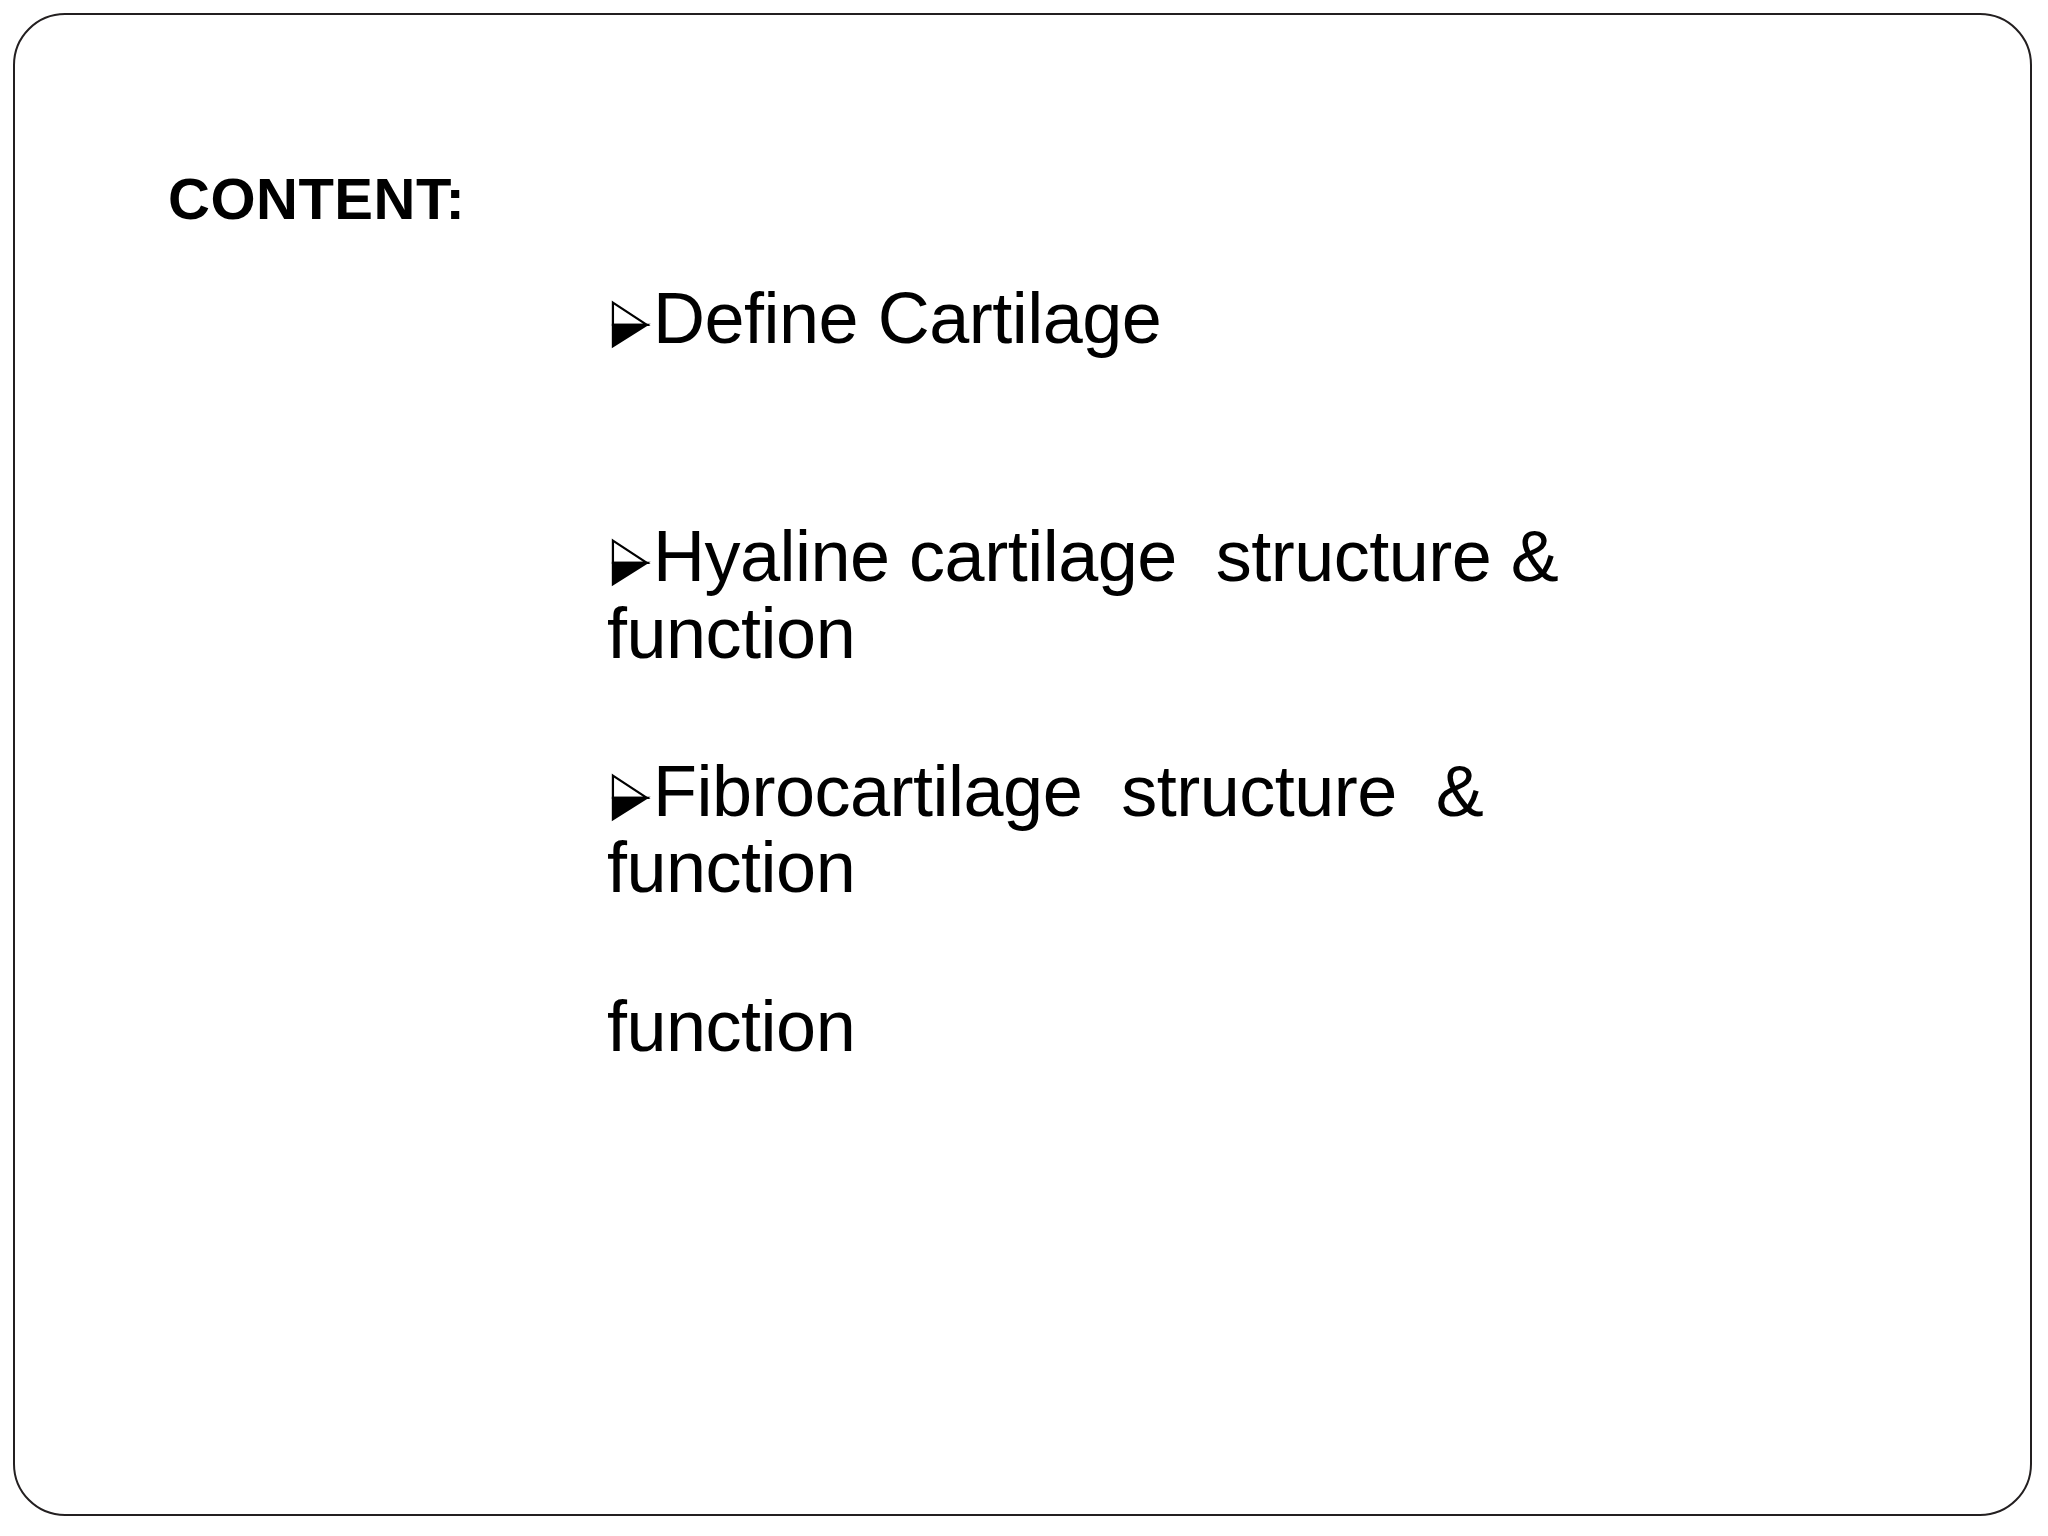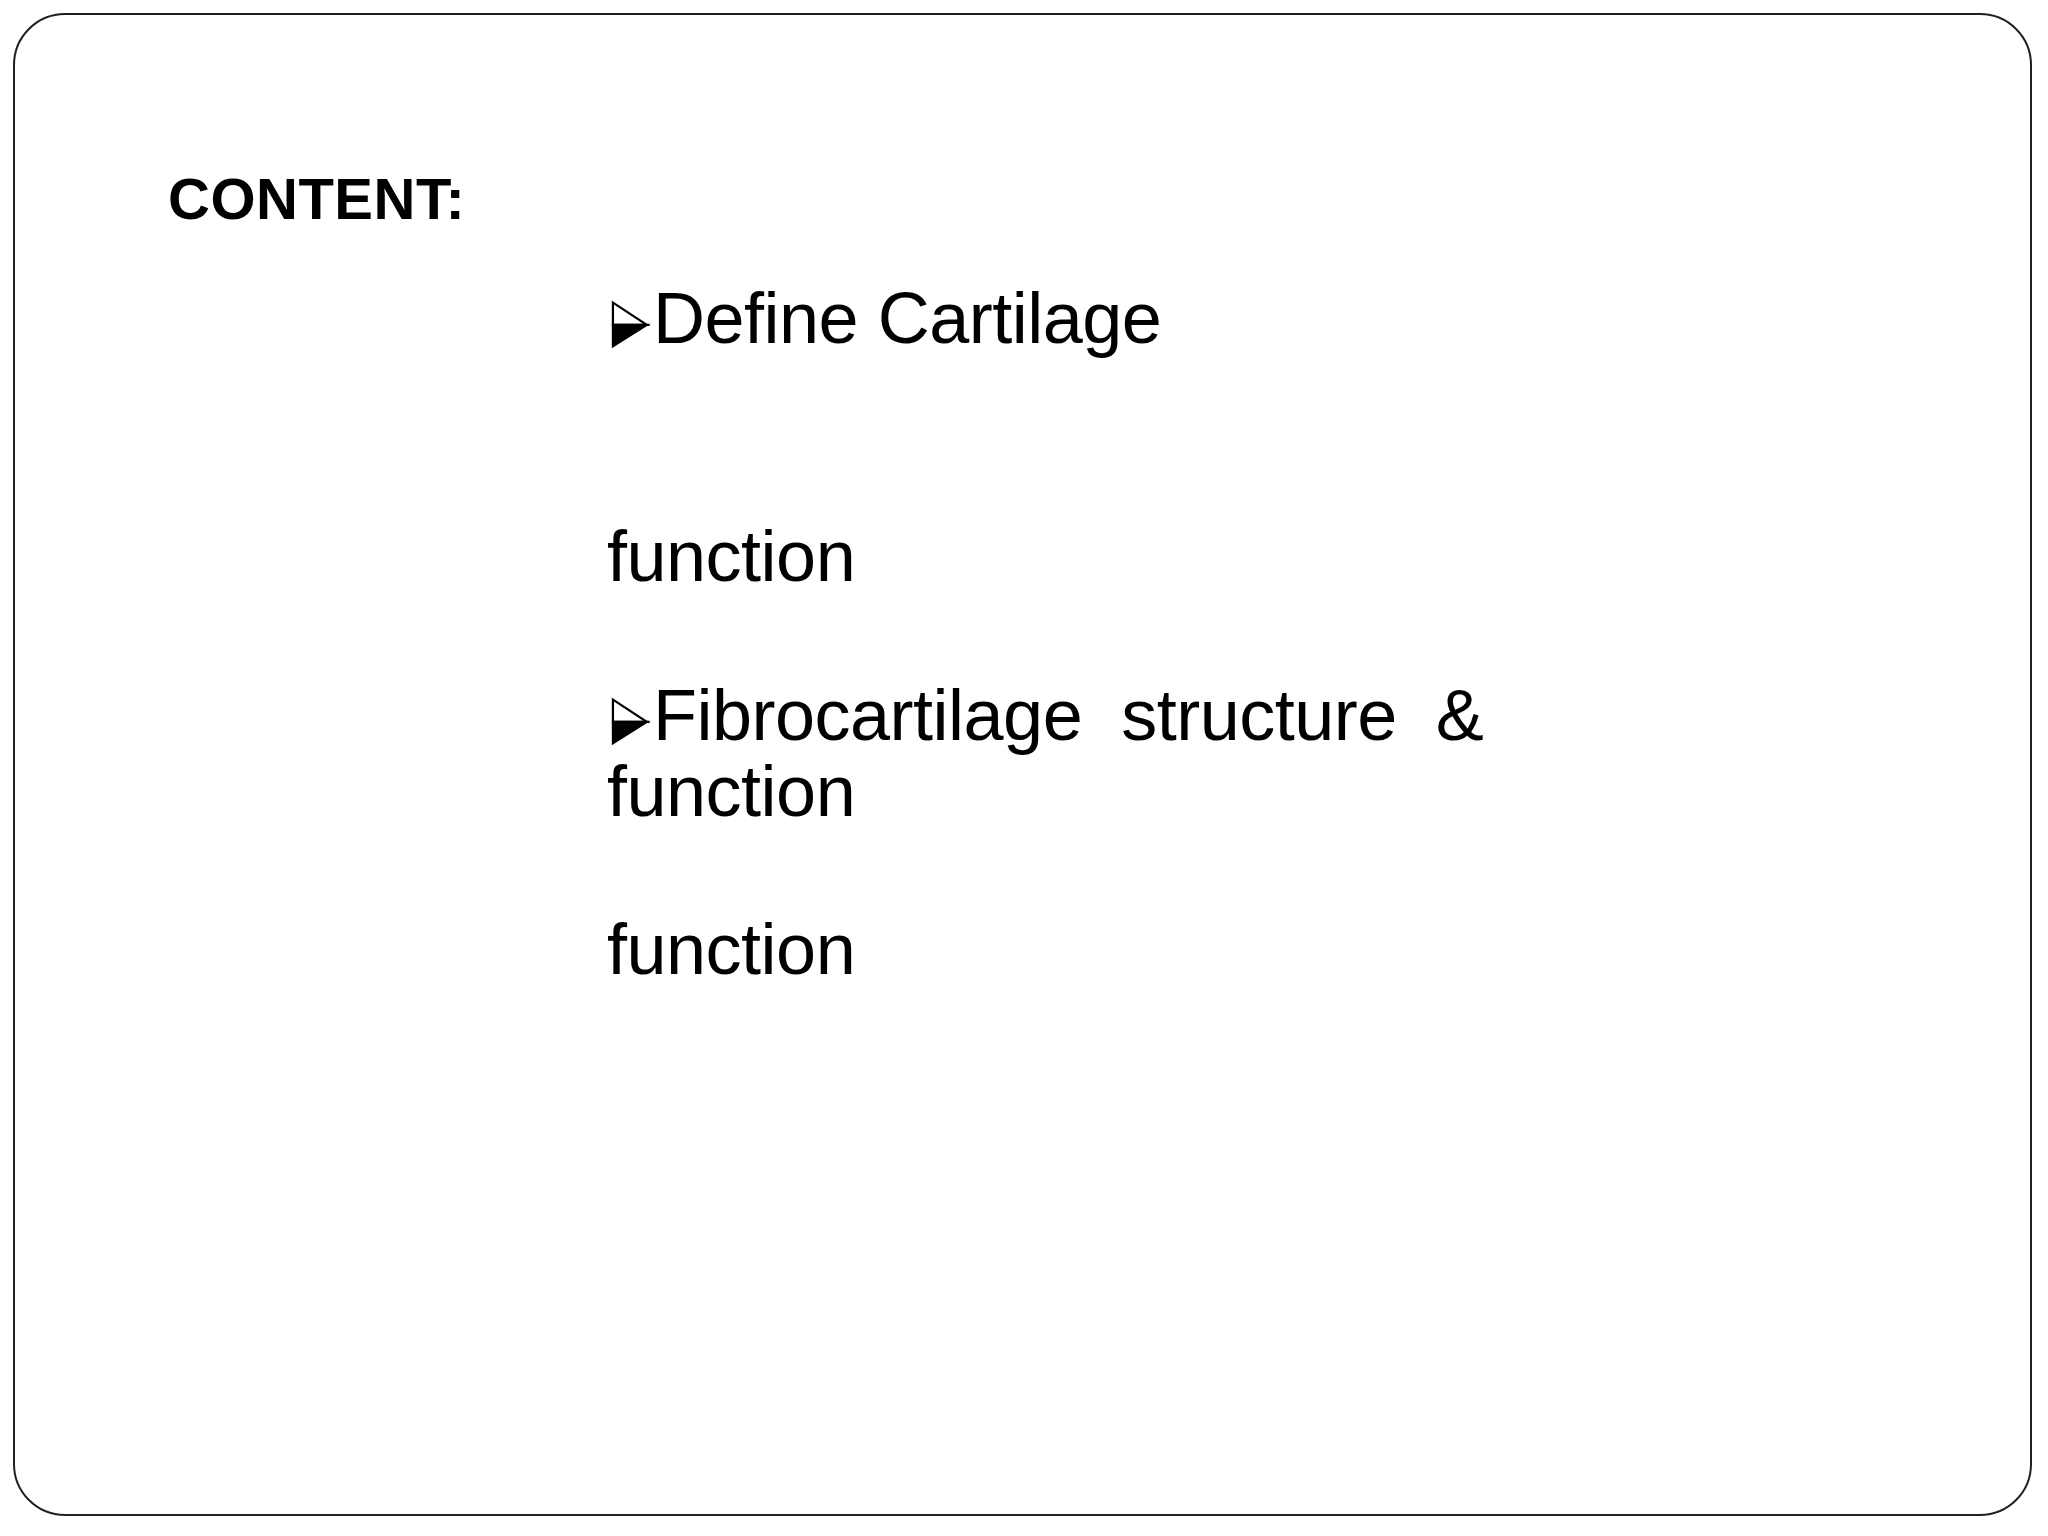--- a/index.html
+++ b/index.html
@@ -119,20 +119,24 @@
                 <polygon points="4,29 42,29 4,53" fill="#000000" stroke="#000000" stroke-width="2.5" stroke-linejoin="miter"></polygon>
               </svg></span><span class="bullet-text">Define Cartilage</span></span>
       </div>
 
       <div class="gap-1"></div>
 
 
       <div class="gap-2"></div>
 
       <div class="bullet-item">
+        <span class="row"><span class="arrow-icon"><svg viewBox="0 0 44 56" width="44" height="50" xmlns="http://www.w3.org/2000/svg">
+                <polygon points="4,4 42,29 4,29" fill="#ffffff" stroke="#000000" stroke-width="2.5" stroke-linejoin="miter"></polygon>
+                <polygon points="4,29 42,29 4,53" fill="#000000" stroke="#000000" stroke-width="2.5" stroke-linejoin="miter"></polygon>
+              </svg></span><span class="bullet-text">Hyaline cartilage  structure &amp;</span></span>
         <span class="row">function</span>
       </div>
 
       <div class="gap-3"></div>
 
       <div class="bullet-item">
         <span class="row"><span class="arrow-icon"><svg viewBox="0 0 44 56" width="44" height="50" xmlns="http://www.w3.org/2000/svg">
                 <polygon points="4,4 42,29 4,29" fill="#ffffff" stroke="#000000" stroke-width="2.5" stroke-linejoin="miter"></polygon>
                 <polygon points="4,29 42,29 4,53" fill="#000000" stroke="#000000" stroke-width="2.5" stroke-linejoin="miter"></polygon>
               </svg></span><span class="bullet-text">Fibrocartilage  structure  &amp;</span></span>

